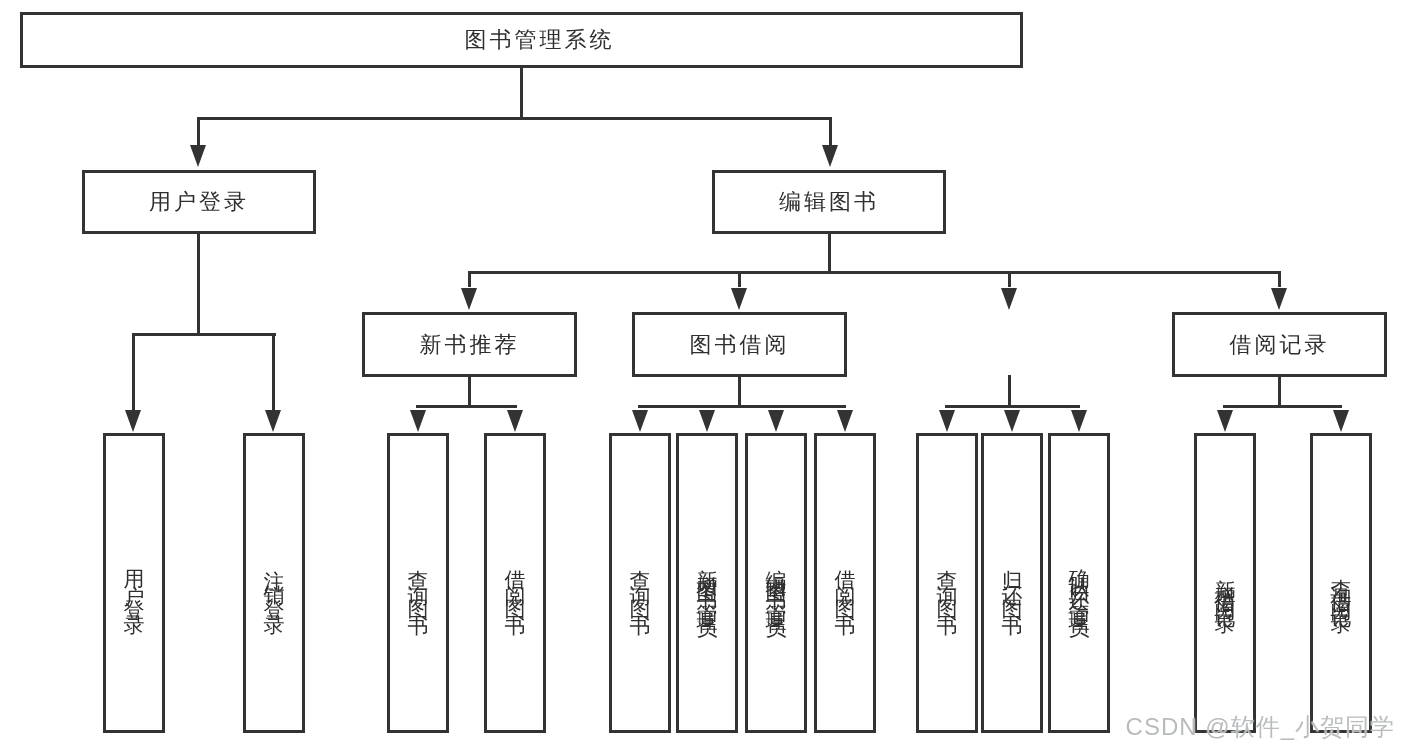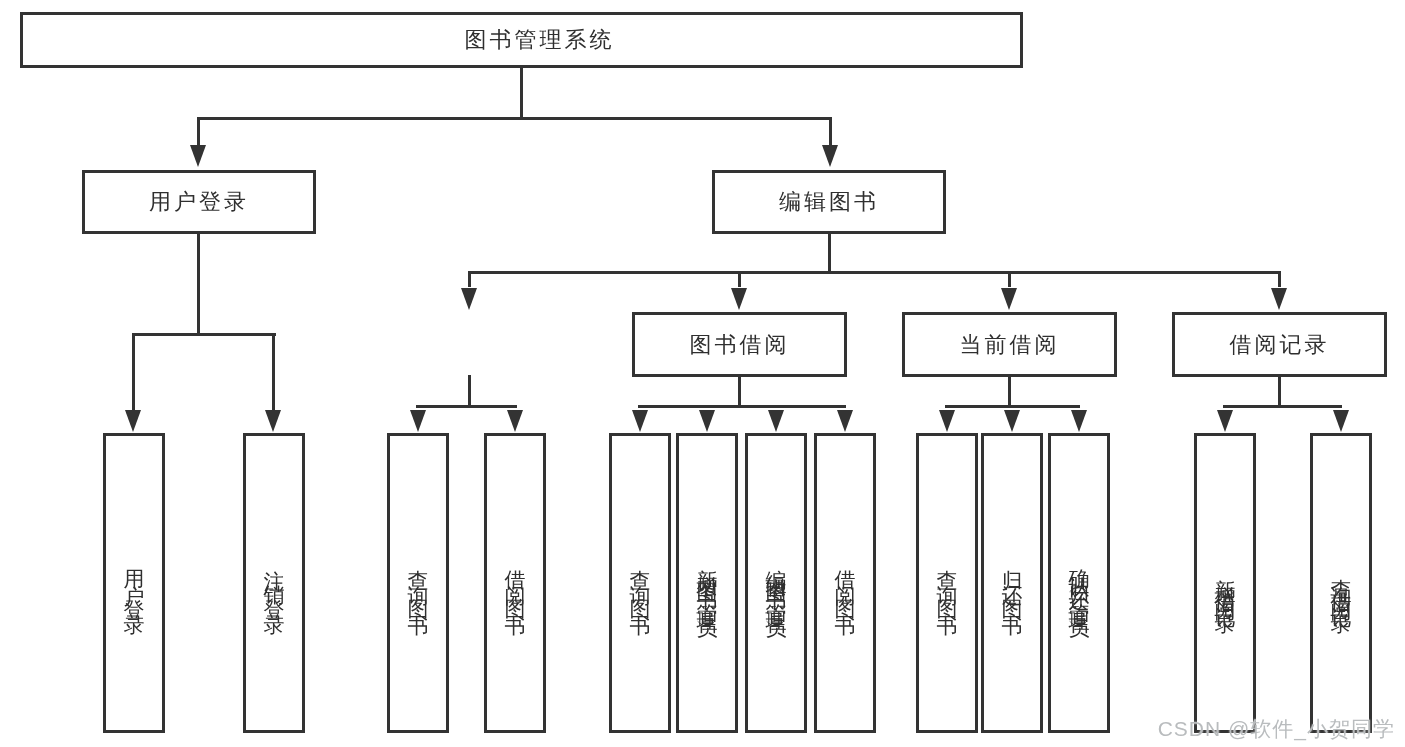--- a/index.html
+++ b/index.html
@@ -48,21 +48,21 @@
   .vl{position:absolute;width:3px;background:var(--line);}
   .ar{
     position:absolute;width:0;height:0;
     border-left:8px solid transparent;
     border-right:8px solid transparent;
     border-top:22px solid var(--line);
   }
   .watermark{
     position:absolute;
     right:10px;bottom:4px;
-    font-size:21px;
+    font-size:24px;
     color:var(--watermark);
     text-shadow:0 0 2px #ffffff;
     letter-spacing:1px;
   }
 </style>
 </head>
 <body>
 
 <div id="canvas">
 
@@ -95,25 +95,25 @@
   <div class="hl" style="left:468px;top:271px;width:813px;"></div>
   <div class="vl" style="left:468px;top:271px;height:16px;"></div>
   <div class="vl" style="left:738px;top:271px;height:16px;"></div>
   <div class="vl" style="left:1008px;top:271px;height:16px;"></div>
   <div class="vl" style="left:1278px;top:271px;height:16px;"></div>
   <div class="ar" style="left:461px;top:288px;"></div>
   <div class="ar" style="left:731px;top:288px;"></div>
   <div class="ar" style="left:1001px;top:288px;"></div>
   <div class="ar" style="left:1271px;top:288px;"></div>
 
+  <div class="box" style="left:362px;top:312px;width:215px;height:65px;">
+    <span>新书推荐</span>
+  </div>
   <div class="box" style="left:632px;top:312px;width:215px;height:65px;">
     <span>图书借阅</span>
-  </div>
-  <div class="box" style="left:902px;top:312px;width:215px;height:65px;">
-    <span>当前借阅</span>
   </div>
   <div class="box" style="left:1172px;top:312px;width:215px;height:65px;justify-content:center;">
     <span>借阅记录</span>
   </div>
 
   <div class="vl" style="left:468px;top:375px;height:33px;"></div>
   <div class="vl" style="left:738px;top:375px;height:33px;"></div>
   <div class="vl" style="left:1008px;top:375px;height:33px;"></div>
   <div class="vl" style="left:1278px;top:375px;height:33px;"></div>
 

